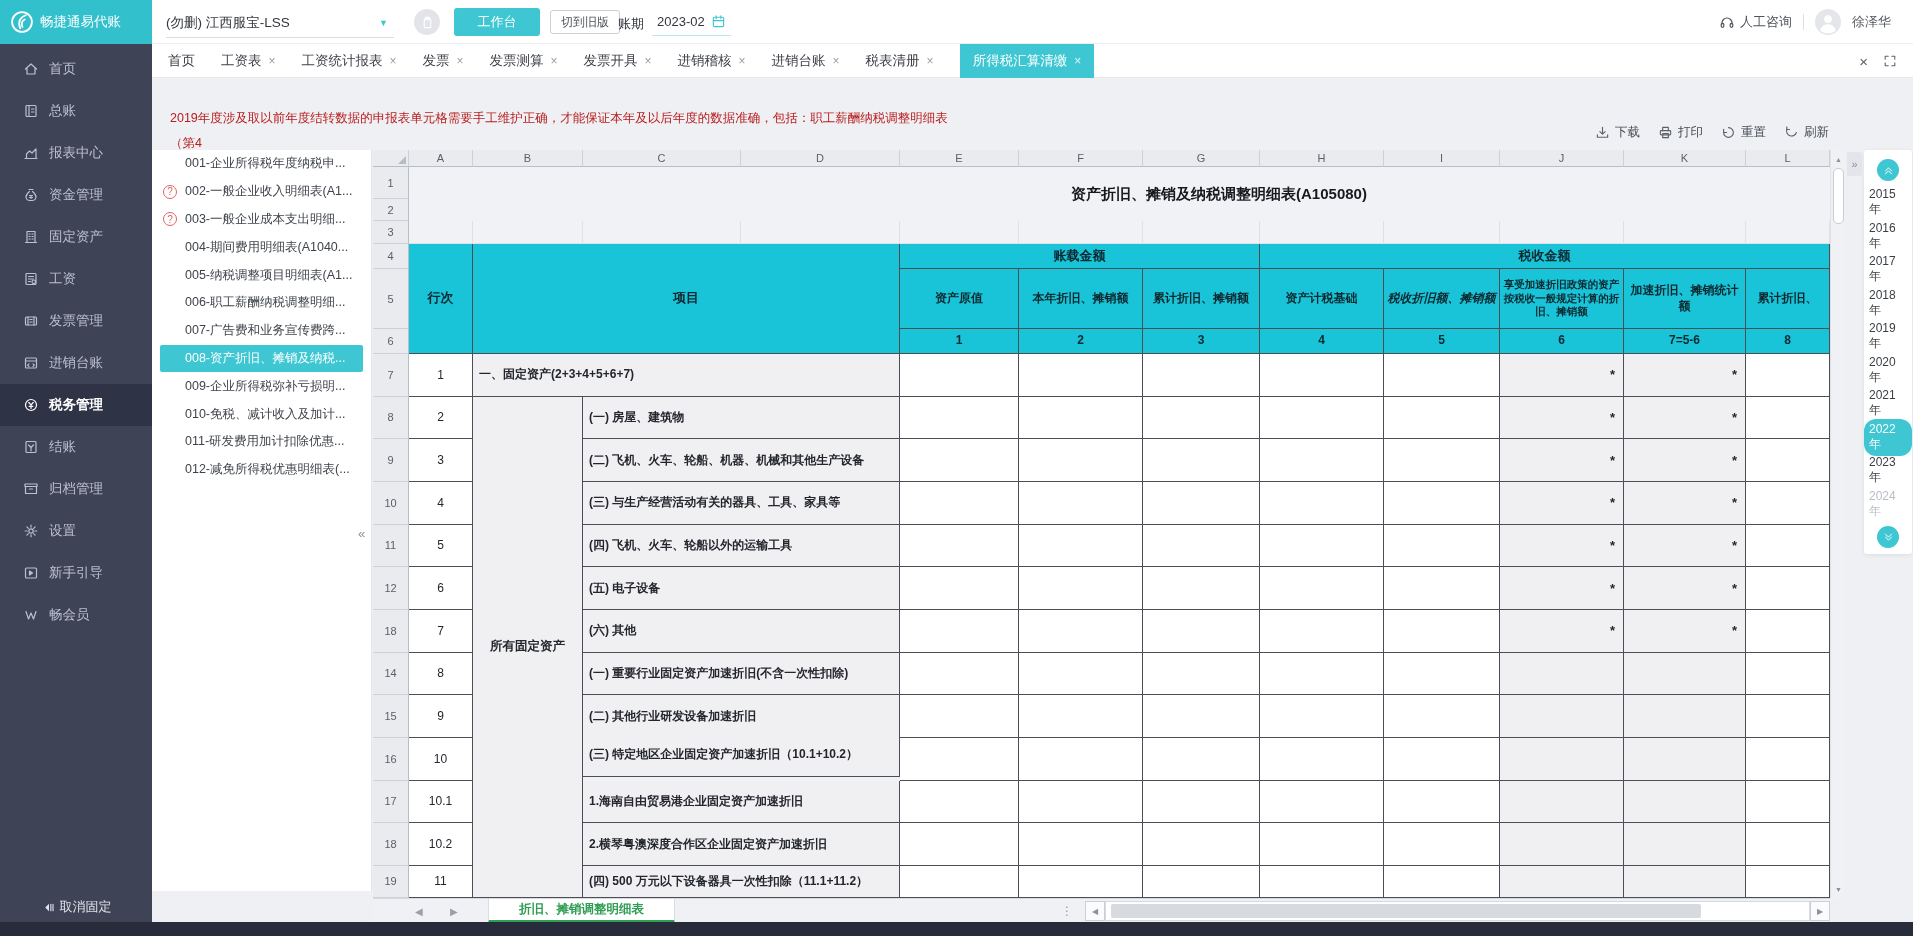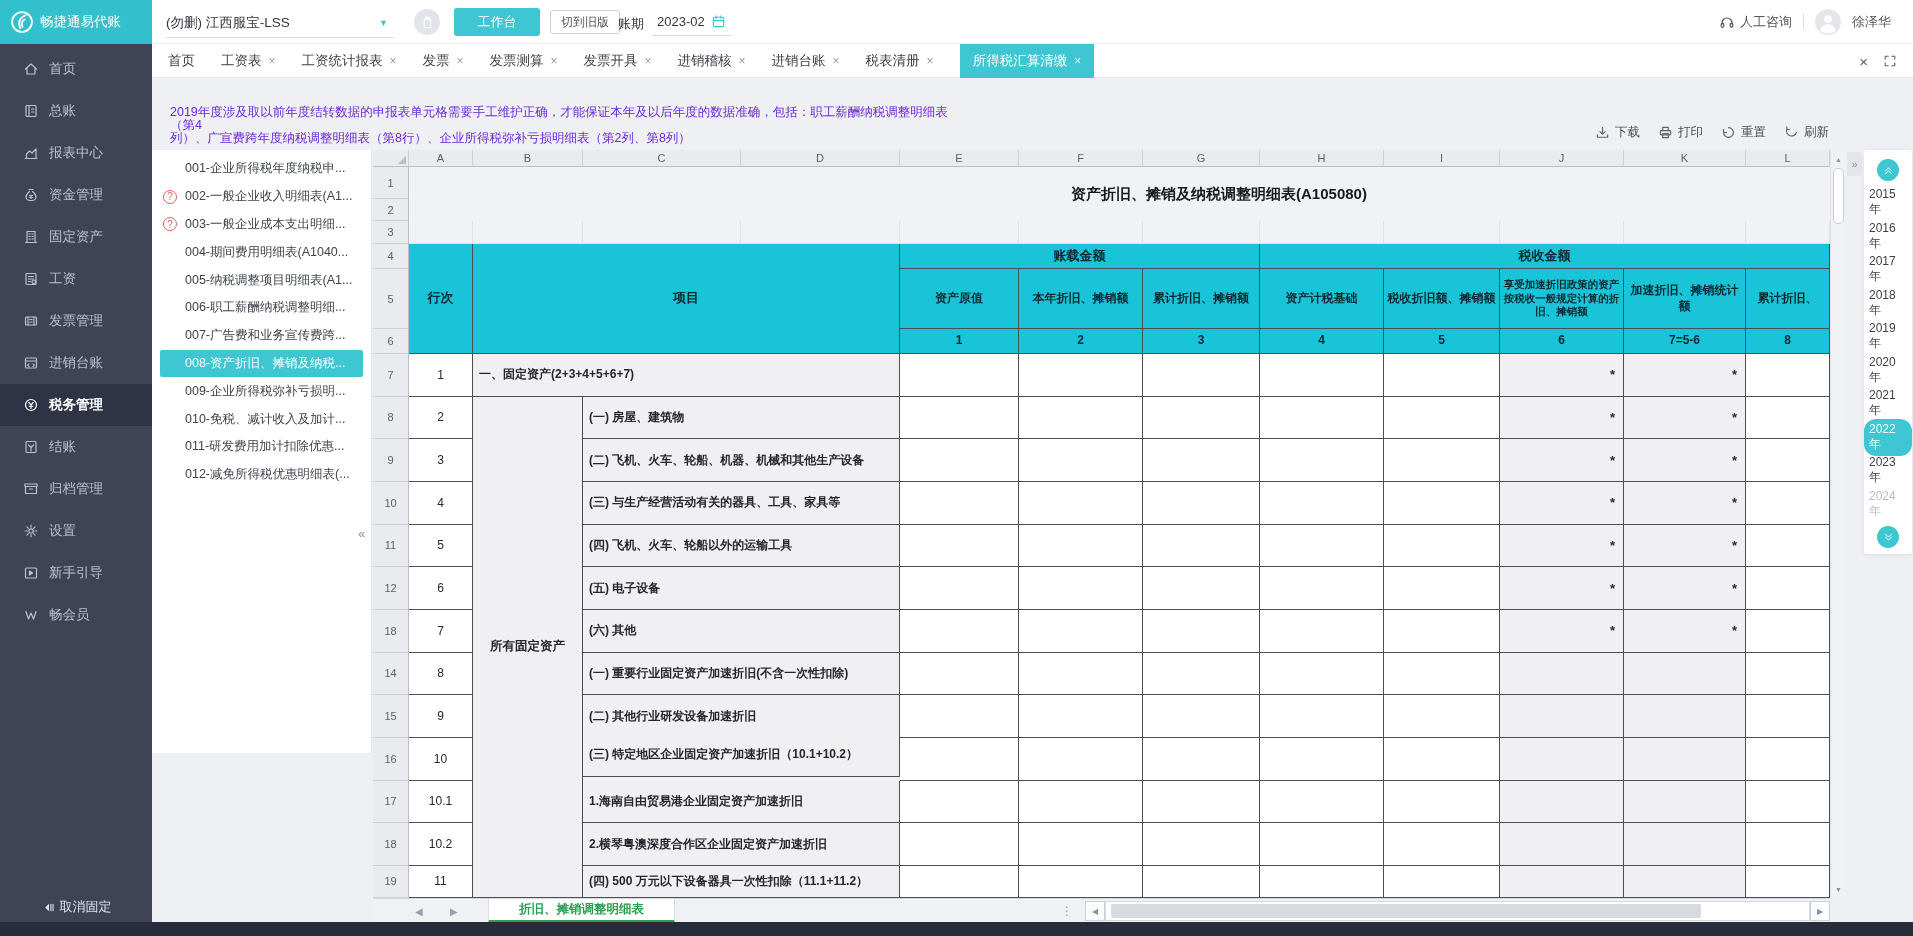--- a/index.html
+++ b/index.html
@@ -43,26 +43,26 @@
 .tab{display:flex;align-items:center;gap:7px;height:34px;font-size:13.5px;color:#3c3f46;
  cursor:pointer;white-space:nowrap}
 .tab .x{color:#9aa0ab;font-size:12px}
 .tab.active{background:#3ec7d2;color:#fff;padding:0 13px}
 .tab.active .x{color:#ddf6f9}
 #tabbar-right{position:absolute;right:16px;top:0;height:34px;display:flex;align-items:center;gap:15px;color:#5d6168}
 #tab-close-all{font-size:15px;cursor:pointer}
 #tab-expand{display:flex;cursor:pointer}
 
 #content{position:absolute;left:152px;top:78px;width:1761px;height:844px;background:#eef0f4}
-#warning{position:absolute;left:18px;top:28px;width:790px;font-size:12.5px;line-height:13px;color:#6d28d9}
+#warning{position:absolute;left:18px;top:28px;width:790px;font-size:12.5px;line-height:25px;color:#b91c1c}
 #toolbar{position:absolute;top:46px;right:84px;display:flex;gap:18px}
 .tbi{display:flex;align-items:center;gap:5px;font-size:12.5px;color:#494d55;cursor:pointer}
 .tbic{display:flex;color:#5c6069}
-#report-list{position:absolute;left:0;top:72px;width:220px;height:603px;background:#fff;
- border-right:1px solid #e0e3e8;padding-top:5px;overflow:hidden}
+#report-list{position:absolute;left:0;top:72px;width:220px;height:741px;background:#fff;
+ border-right:1px solid #e0e3e8;overflow:hidden}
 .report-item{height:27.8px;display:flex;align-items:center;padding-left:33px;font-size:12.5px;
  color:#3f434b;position:relative;cursor:pointer;white-space:nowrap}
 .report-item.active{background:#3ec7d2;color:#fff;margin:0 8px;padding-left:25px;border-radius:2px}
 .qmark{position:absolute;left:11px;top:50%;margin-top:-7px;width:14px;height:14px;border:1px solid #e06262;
  border-radius:50%;color:#e06262;font-size:10px;display:flex;align-items:center;justify-content:center}
 #collapse{position:absolute;left:206px;top:444px;width:14px;height:22px;color:#8b9099;font-size:13px;
  display:flex;align-items:center;cursor:pointer}
 
 #sheet{position:absolute;left:221px;top:72px;width:1457px;height:748px;background:#f1f2f5;overflow:hidden}
 .sc{position:absolute;display:flex;align-items:center;justify-content:center;font-size:12px;
@@ -499,21 +499,21 @@
       <div class="tline" style="left: 36px; top: 94px; width: 1421px; height: 1px;"></div>
       <div class="tline" style="left: 36px; top: 94px; width: 1px; height: 654px;"></div>
       <div class="sc teal" style="left: 36px; top: 94px; width: 64px; height: 110px; font-size: 13px;">行次</div>
       <div class="sc teal" style="left: 100px; top: 94px; width: 427px; height: 110px; font-size: 13px;">项目</div>
       <div class="sc teal" style="left: 527px; top: 94px; width: 360px; height: 25px; font-size: 13px;">账载金额</div>
       <div class="sc teal" style="left: 887px; top: 94px; width: 570px; height: 25px; font-size: 13px;">税收金额</div>
       <div class="sc teal" style="left: 527px; top: 119px; width: 119px; height: 60px; font-size: 12px;">资产原值</div>
       <div class="sc teal" style="left: 646px; top: 119px; width: 124px; height: 60px; font-size: 12px;">本年折旧、摊销额</div>
       <div class="sc teal" style="left: 770px; top: 119px; width: 117px; height: 60px; font-size: 12px;">累计折旧、摊销额</div>
       <div class="sc teal" style="left: 887px; top: 119px; width: 124px; height: 60px; font-size: 12px;">资产计税基础</div>
-      <div class="sc teal" style="left: 1011px; top: 119px; width: 116px; height: 60px; font-size: 12px;">税收折旧额、摊销额</div>
+      <div class="sc teal" style="left: 1011px; top: 119px; width: 116px; height: 60px; font-size: 12px; font-style: italic;">税收折旧额、摊销额</div>
       <div class="sc teal" style="left: 1127px; top: 119px; width: 124px; height: 60px; font-size: 10.5px;">享受加速折旧政策的资产按税收一般规定计算的折旧、摊销额</div>
       <div class="sc teal" style="left: 1251px; top: 119px; width: 122px; height: 60px; font-size: 12px;">加速折旧、摊销统计额</div>
       <div class="sc teal" style="left: 1373px; top: 119px; width: 84px; height: 60px; font-size: 12px;">累计折旧、</div>
       <div class="sc teal" style="left: 527px; top: 179px; width: 119px; height: 25px;">1</div>
       <div class="sc teal" style="left: 646px; top: 179px; width: 124px; height: 25px;">2</div>
       <div class="sc teal" style="left: 770px; top: 179px; width: 117px; height: 25px;">3</div>
       <div class="sc teal" style="left: 887px; top: 179px; width: 124px; height: 25px;">4</div>
       <div class="sc teal" style="left: 1011px; top: 179px; width: 116px; height: 25px;">5</div>
       <div class="sc teal" style="left: 1127px; top: 179px; width: 124px; height: 25px;">6</div>
       <div class="sc teal" style="left: 1251px; top: 179px; width: 122px; height: 25px;">7=5-6</div>

